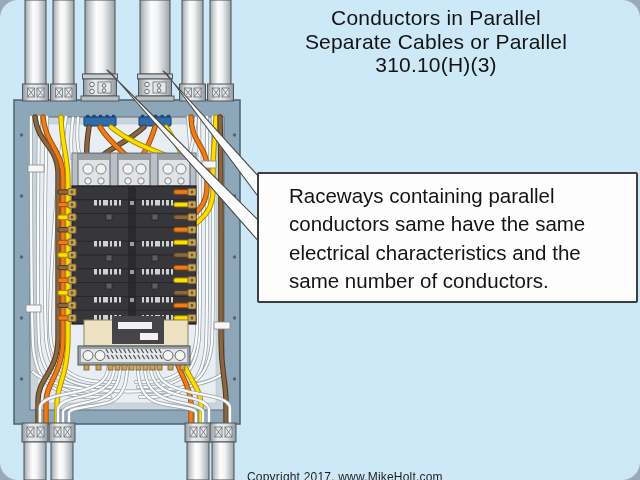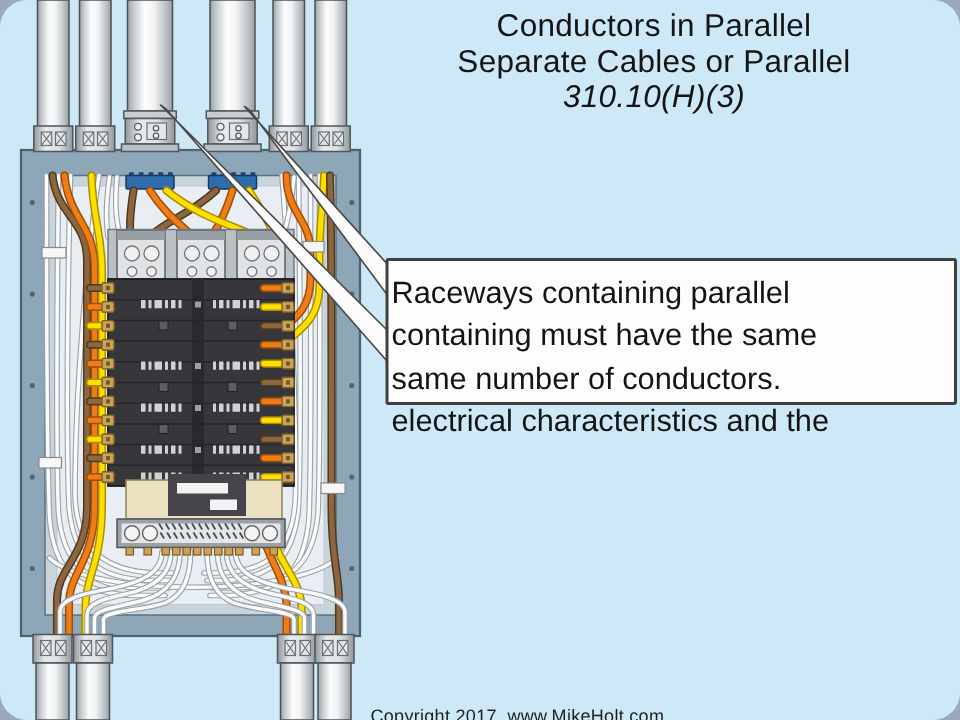--- a/index.html
+++ b/index.html
@@ -3,24 +3,24 @@
 <meta charset="utf-8">
 <style>
   html,body{margin:0;padding:0;background:#9ab;}
   .stage{position:relative;width:640px;height:480px;overflow:hidden;
          background:var(--bg,#cde8f6);font-family:"Liberation Sans",sans-serif;border-radius:18px;}
   .stage svg{position:absolute;left:0;top:0;}
 
   
   .title{position:absolute;left:240px;top:6px;width:392px;text-align:center;
          color:var(--text,#141414);font-size:21px;line-height:23.6px;letter-spacing:.2px;}
-  .title .l3{font-style:italic;}
-  .callout{position:absolute;left:257px;top:172px;width:381px;height:98px;box-sizing:border-box;
+  .title .l3{}
+  .callout{position:absolute;left:257px;top:172px;width:381px;height:131px;box-sizing:border-box;
            background:#fdfdfd;border:2px solid var(--callout-border,#3f3f3f);border-radius:2px;
-           padding:8px 10px 0 2px;color:var(--text,#141414);font-size:20.5px;line-height:28.4px;}
+           padding:8px 10px 0 30px;color:var(--text,#141414);font-size:20.5px;line-height:28.4px;}
   .copyright{position:absolute;left:247px;top:454px;color:#1f1f1f;font-size:12px;letter-spacing:.2px;margin-top:16px;}
 
   
   .cond-body{fill:url(#cg);stroke:#4a5156;stroke-width:1;}
   .cond-fit{fill:url(#fg);stroke:#50565b;stroke-width:1;}
   .fit-sq{fill:#e4e7e9;stroke:#6a7076;stroke-width:.8;}
   .fit-x{stroke:#6a7076;stroke-width:.8;fill:none;}
   .collar{fill:#c7cdd1;stroke:#50565b;stroke-width:1;}
   .flange{fill:#b9c0c5;stroke:#50565b;stroke-width:1;}
   .screwhead{fill:#eef0f1;stroke:#5a6066;stroke-width:.9;}
@@ -564,20 +564,20 @@
 </svg>
 
 <div class="title">
   <div class="l1">Conductors in Parallel</div>
   <div class="l2">Separate Cables or Parallel</div>
   <div class="l3">310.10(H)(3)</div>
 </div>
 
 <div class="callout">
   <div>Raceways containing parallel</div>
-  <div>containing must have the same</div>
+  <div>conductors same have the same</div>
+  <div>electrical characteristics and the</div>
   <div>same number of conductors.</div>
-  <div>electrical characteristics and the</div>
 </div>
 
 <div class="copyright">Copyright 2017, www.MikeHolt.com</div>
 
 </div>
 
 </body></html>

